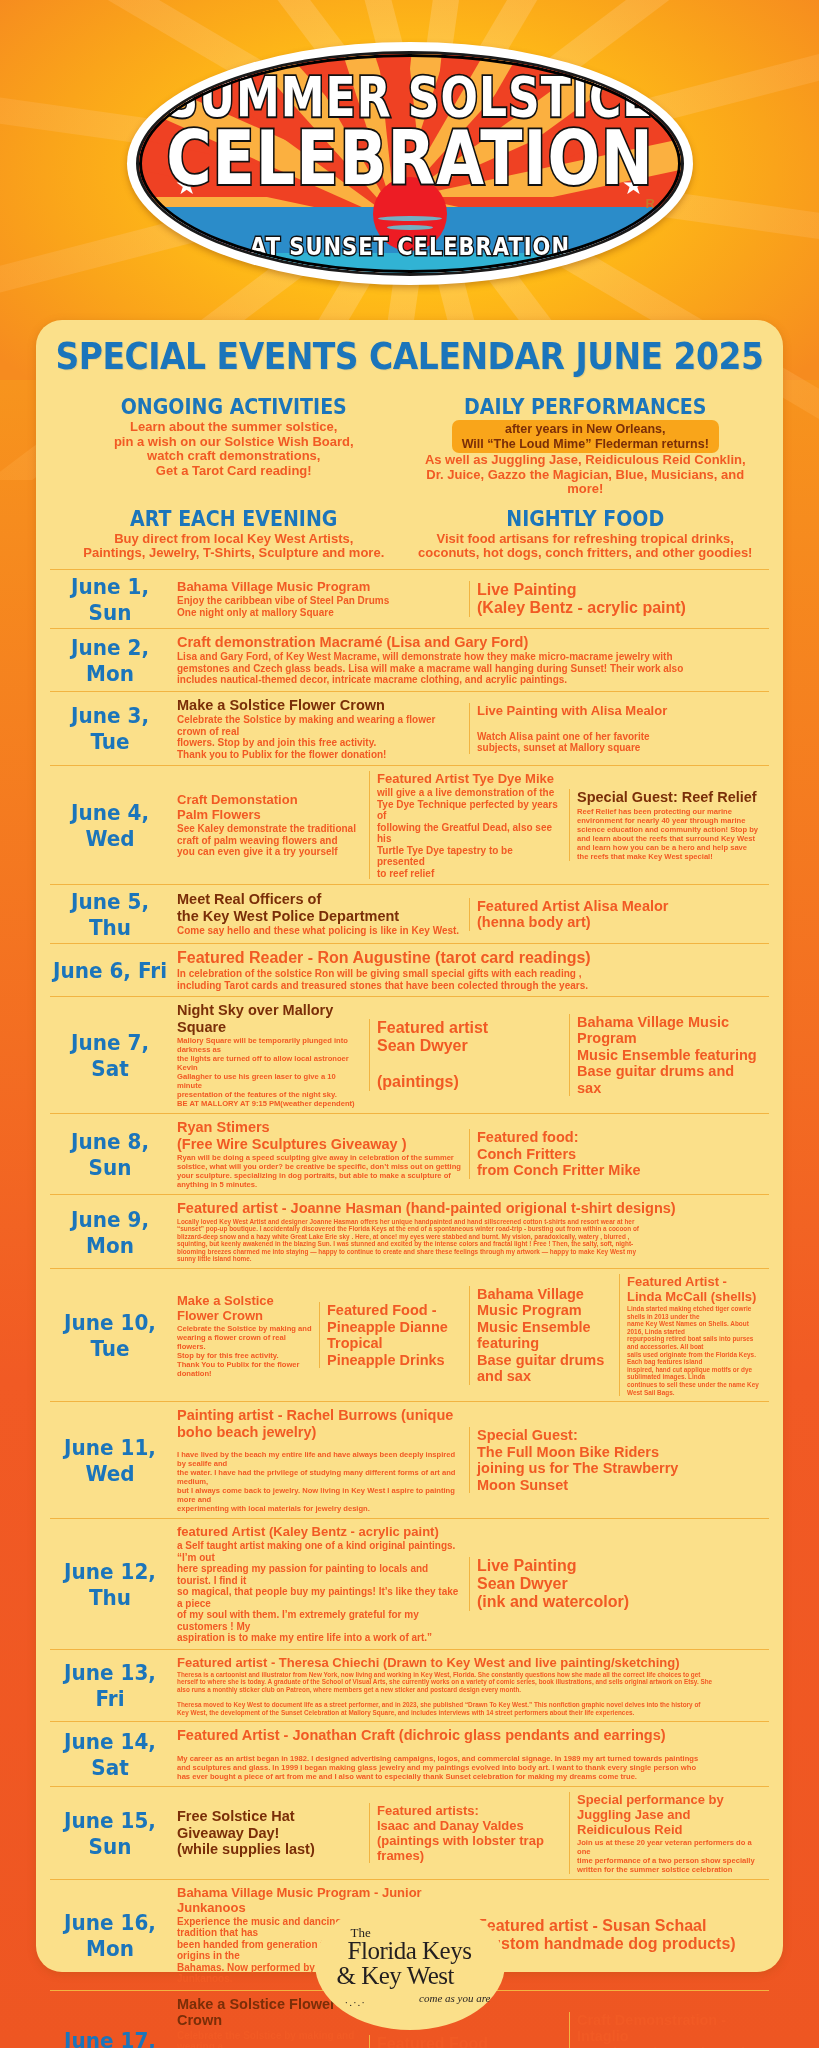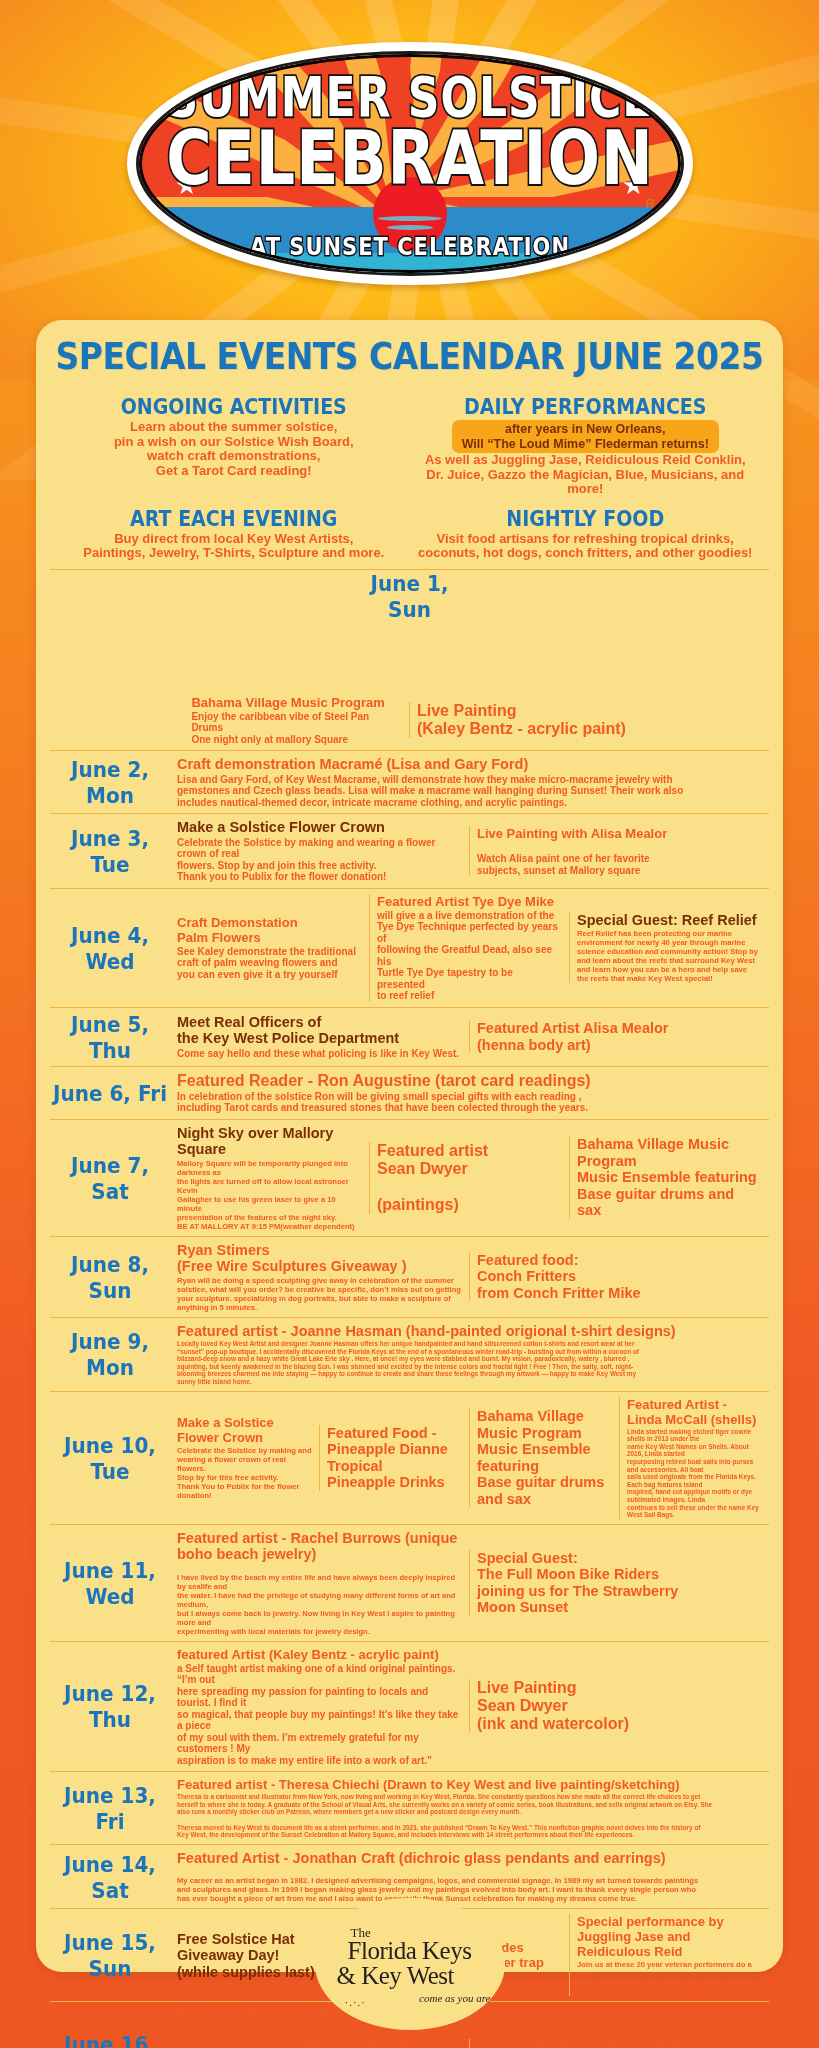--- a/index.html
+++ b/index.html
@@ -61,21 +61,21 @@
   .icol{flex:1;text-align:center;padding:0 6px;}
   .ihead{color:#1B75BB;font-family:"DejaVu Sans",sans-serif;font-weight:bold;
      font-size:19px;margin:6px 0 3px;transform:scaleY(1.08);}
   .ibody{color:#F15A24;font-weight:bold;font-size:13px;line-height:14.5px;}
   .hl{display:inline-block;background:#F9A51A;border-radius:7px;padding:2px 10px;
      color:#7A2E08;font-weight:bold;font-size:12.5px;line-height:14.5px;}
 
   .rows{padding:4px 14px 0 14px;}
   .row{display:flex;align-items:center;border-bottom:1.5px solid #F2B441;
      padding:5px 0;min-height:34px;}
-  .row:first-child{border-top:1.5px solid #F2B441;flex-direction:column;}
+  .row:first-child{border-top:1.5px solid #F2B441;}
   .date{width:120px;flex:0 0 120px;color:#1B75BB;font-family:"DejaVu Sans",sans-serif;
      font-weight:bold;font-size:20px;text-align:center;transform:scaleY(1.08);}
   .cells{flex:1;display:flex;align-items:center;}
   .cell{flex:1;padding:0 7px;text-align:left;border-left:1.5px solid #F2B441;}
   .cell:first-child{border-left:none;}
   .ttl{color:#F15A24;font-weight:bold;font-size:13px;line-height:15px;}
   .ttl.dark{color:#7A2E08;font-size:14px;}
   .sub{color:#F15A24;font-weight:bold;font-size:10px;line-height:11.5px;margin-top:1px;}
   .sub.tiny{font-size:7.6px;line-height:9px;}
   .sub.xtiny{font-size:6.4px;line-height:7.6px;}
@@ -318,21 +318,21 @@
             <div class="cell">
               <div class="ttl">Featured Artist - Linda McCall (shells)</div>
               <div class="sub xtiny">Linda started making etched tiger cowrie shells in 2013 under the<br>name Key West Names on Shells.    About 2016, Linda started<br>repurposing retired boat sails into purses and accessories.  All boat<br>sails used originate from the Florida Keys.  Each bag features island<br>inspired, hand cut applique motifs or dye sublimated images.  Linda<br>continues to sell these under the name Key West Sail Bags.</div>
             </div>
           </div>
         </div>
         <div class="row">
           <div class="date">June 11, Wed</div>
           <div class="cells">
             <div class="cell">
-              <div class="ttl med">Featured artist - Rachel Burrows (unique boho beach jewelry)</div>
+              <div class="ttl med">Painting artist - Rachel Burrows (unique boho beach jewelry)</div>
               <div class="sub tiny"><br>I have lived by the beach my entire life and have always been deeply inspired by sealife and<br>the water. I have had the privilege of studying many different forms of art and medium,<br>but I always come back to jewelry. Now living in Key West I aspire to painting more and<br>experimenting with local materials for jewelry design.</div>
             </div>
             <div class="cell">
               <div class="ttl med">Special Guest:<br>The Full Moon Bike Riders<br>joining us for The Strawberry<br>Moon Sunset</div>
             </div>
           </div>
         </div>
         <div class="row">
           <div class="date">June 12, Thu</div>
           <div class="cells">

